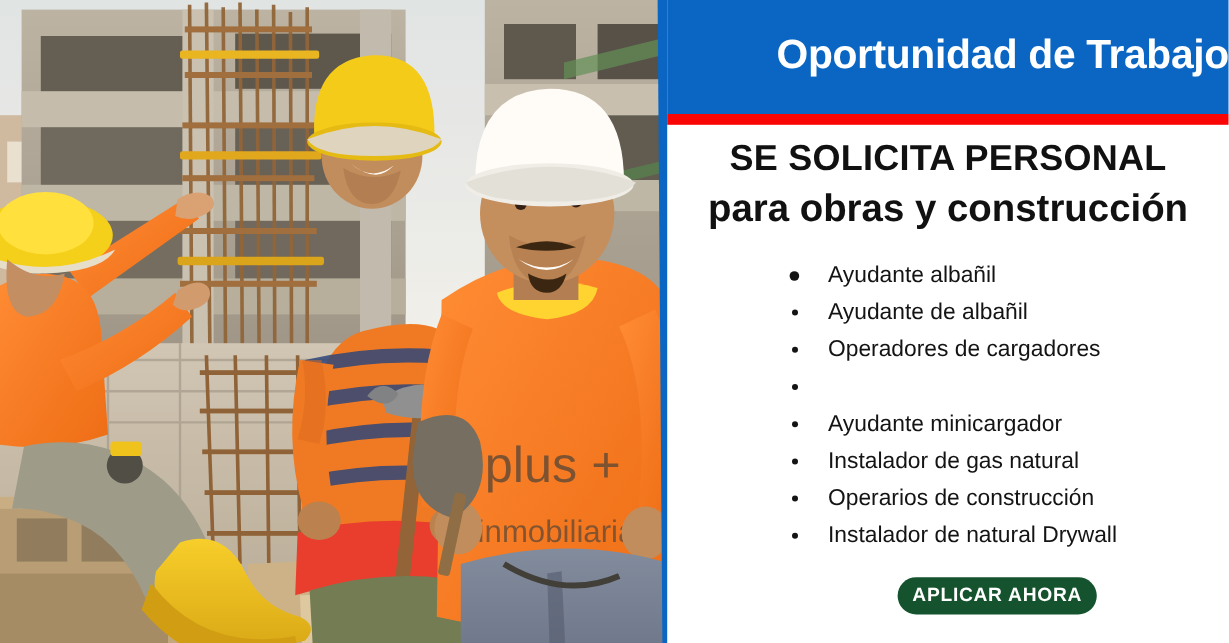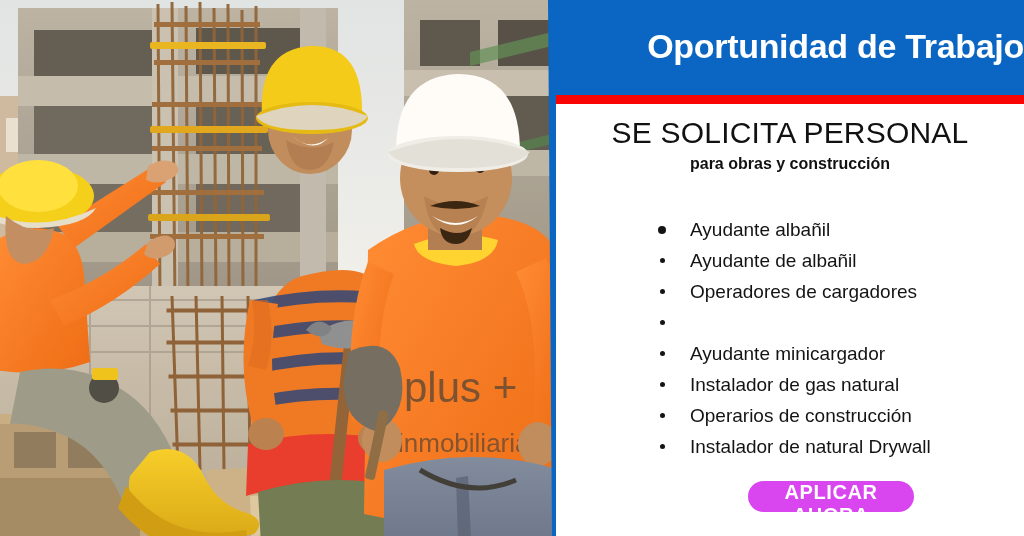--- a/index.html
+++ b/index.html
@@ -84,27 +84,27 @@
   #headline-block {
     position: absolute;
     left: 0;
     top: 116px;
     width: 468px;
     text-align: center;
   }
   #headline-main {
     color: #111111;
     font-size: 30px;
-    font-weight: normal;
+    font-weight: bold;
     letter-spacing: 0.2px;
     line-height: 1.12;
   }
   #headline-sub {
     color: #111111;
-    font-size: 16px;
+    font-size: 32px;
     font-weight: bold;
     line-height: 1.2;
     margin-top: 4px;
   }
 
   
   #job-list {
     position: absolute;
     left: 96px;
     top: 214px;
@@ -139,26 +139,26 @@
     margin-top: -4px;
   }
 
   
   #cta-button {
     position: absolute;
     left: 192px;
     top: 481px;
     width: 166px;
     height: 31px;
-    background: #d946ef;
+    background: #14532d;
     border: none;
     border-radius: 16px;
     color: #ffffff;
     font-family: "Liberation Sans", sans-serif;
-    font-size: 20px;
+    font-size: 16px;
     font-weight: bold;
     letter-spacing: 0.6px;
     cursor: pointer;
     padding: 0;
   }
 </style>
 </head>
 <body>
 
 <div id="banner">

